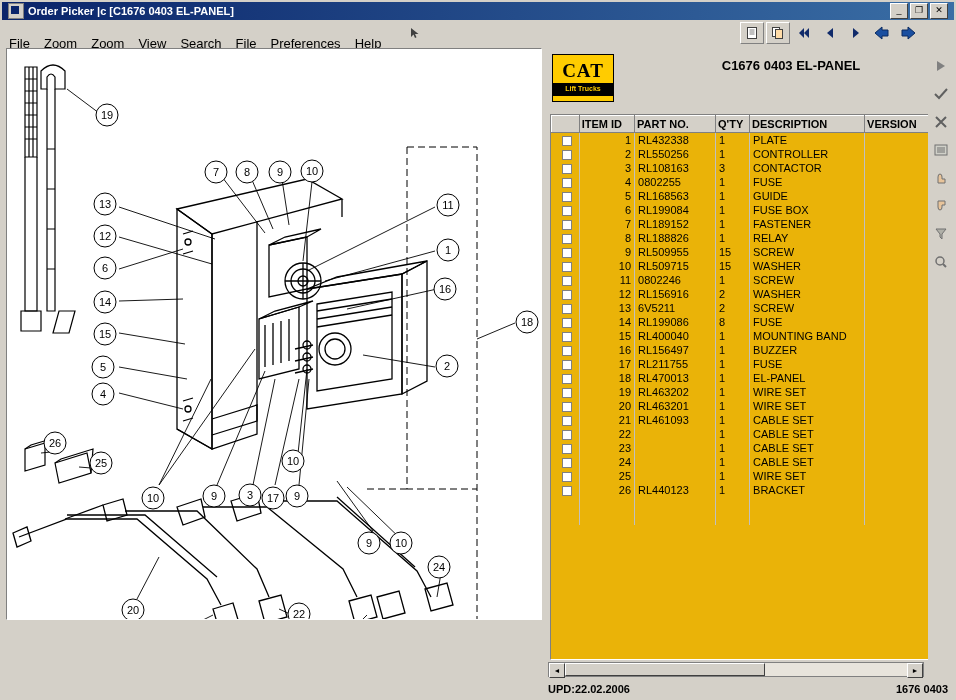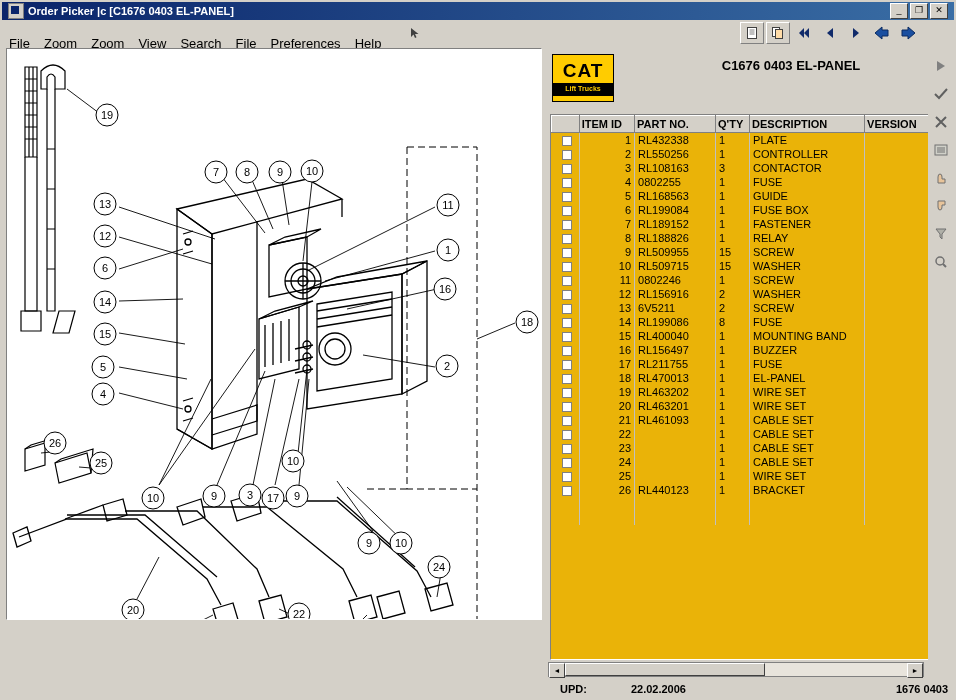--- a/index.html
+++ b/index.html
@@ -139,21 +139,21 @@
     left: 6px; top: 8px;
     width: 60px; height: 46px;
     background: #ffcc00;
     border: 1px solid #000;
     display: flex;
     flex-direction: column;
     align-items: center;
     justify-content: center;
   }
   .cat-logo .cat-word {
-    font-family: Liberation Sans, sans-serif;
+    font-family: Liberation Serif, serif;
     font-weight: bold;
     font-size: 19px;
     letter-spacing: 1px;
     color: #000;
     line-height: 20px;
   }
   .cat-logo .cat-sub {
     background: #000;
     color: #ffcc00;
     font-size: 7px;
@@ -294,22 +294,22 @@
   
   .statusbar {
     position: absolute;
     left: 546px; top: 680px;
     width: 408px; height: 18px;
     font-size: 11px;
     font-weight: bold;
     display: flex;
     align-items: center;
   }
-  .statusbar .st-upd { margin-left: 14px; }
-  .statusbar .st-date { margin-left: 44px; }
+  .statusbar .st-upd { margin-left: 2px; }
+  .statusbar .st-date { }
   .statusbar .st-code { margin-left: auto; margin-right: 6px; }
 </style>
 </head>
 <body>
 
 <div id="app">
 
   <div class="titlebar">
     <div class="tb-icon"></div>
     <div class="tb-title">Order Picker |c [C1676 0403  EL-PANEL]</div>

